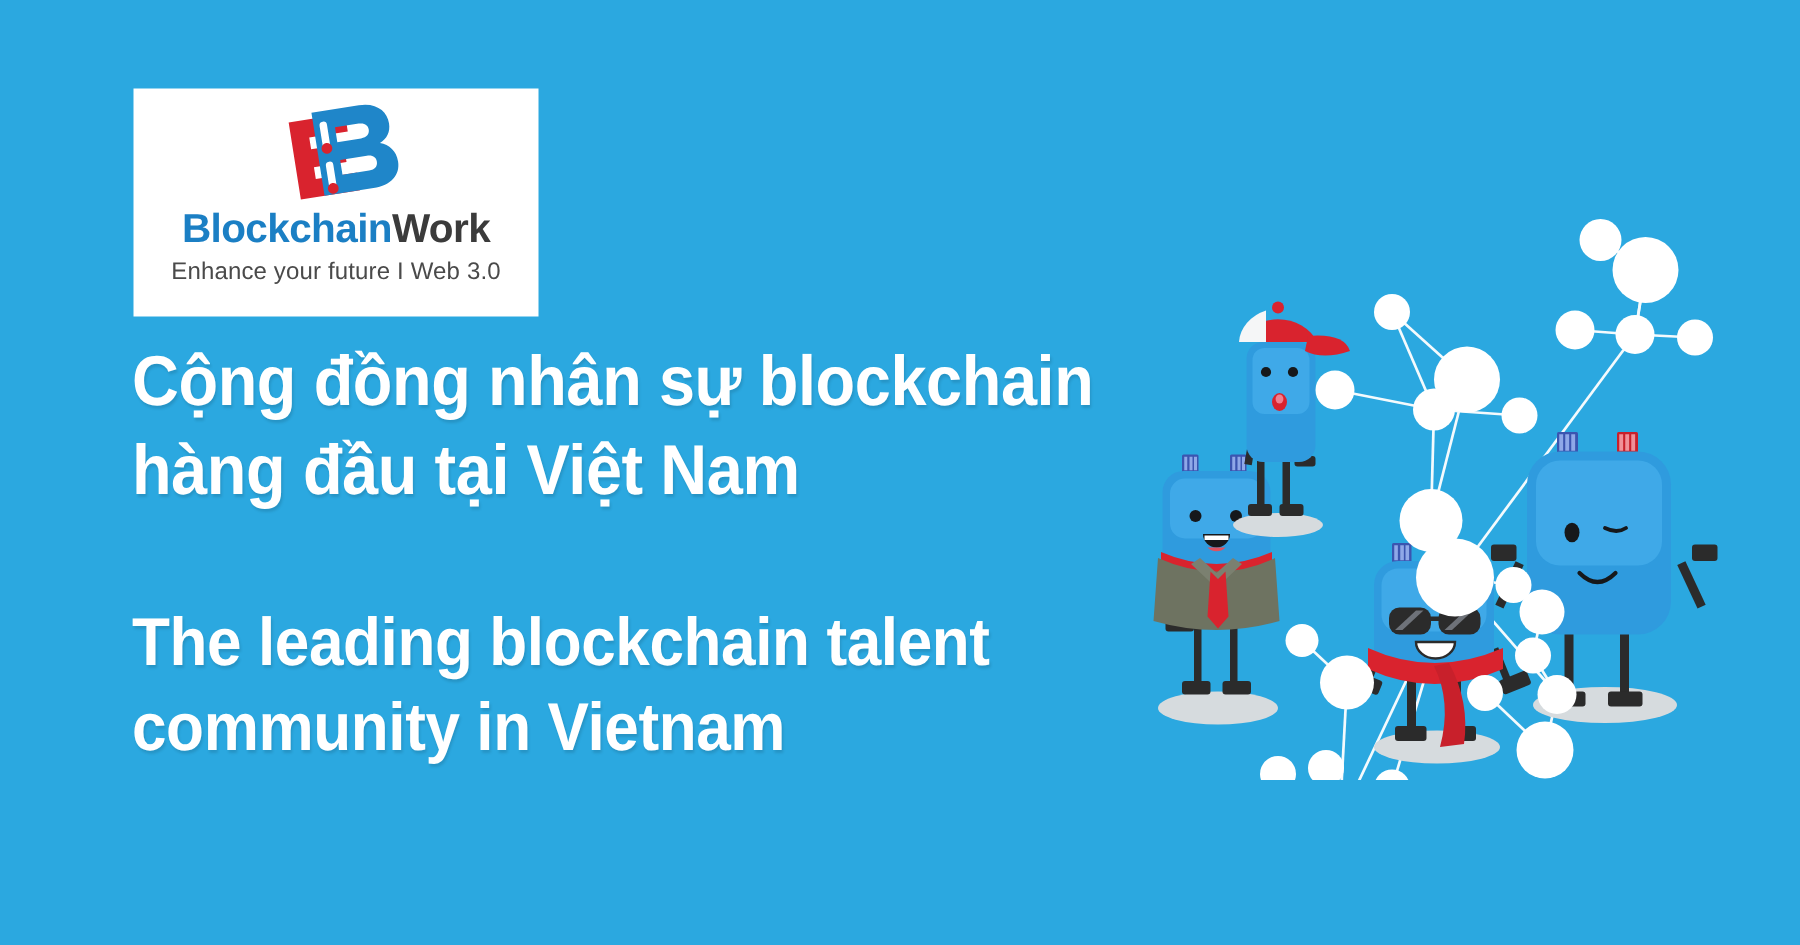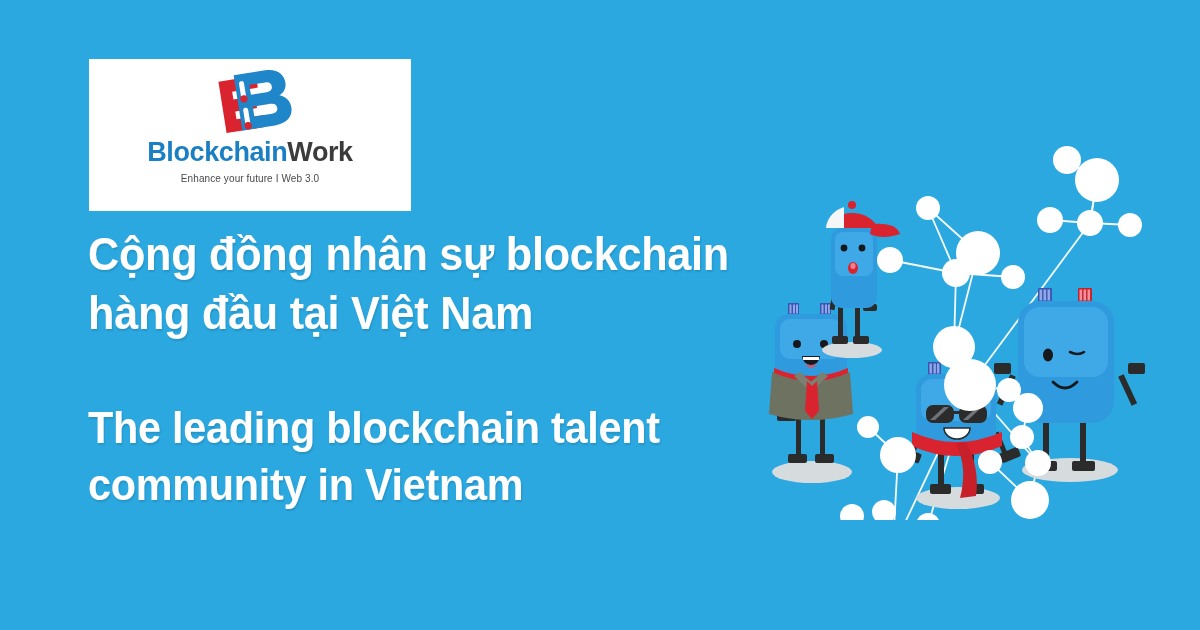--- a/index.html
+++ b/index.html
@@ -14,21 +14,21 @@
     background: #2BA8E0;
     overflow: hidden;
     font-family: "Liberation Sans", sans-serif;
   }
 
   
   .logo-card {
     position: absolute;
     left: 89px;
     top: 59px;
-    width: 322px;
+    width: 270px;
     height: 152px;
     background: #ffffff;
     box-sizing: border-box;
     display: flex;
     flex-direction: column;
     align-items: center;
     justify-content: flex-start;
   }
   .logo-mark {
     margin-top: 8px;
@@ -40,21 +40,21 @@
     font-size: 27px;
     font-weight: bold;
     letter-spacing: -0.4px;
     line-height: 1;
     white-space: nowrap;
   }
   .logo-wordmark .wm-blue { color: #1B7FC4; }
   .logo-wordmark .wm-dark { color: #3B3B3B; }
   .logo-tagline {
     margin-top: 7px;
-    font-size: 10px;
+    font-size: 16px;
     color: #4A4A4A;
     letter-spacing: 0.1px;
     white-space: nowrap;
   }
 
   
   .headline-block {
     position: absolute;
     left: 88px;
     color: #ffffff;

